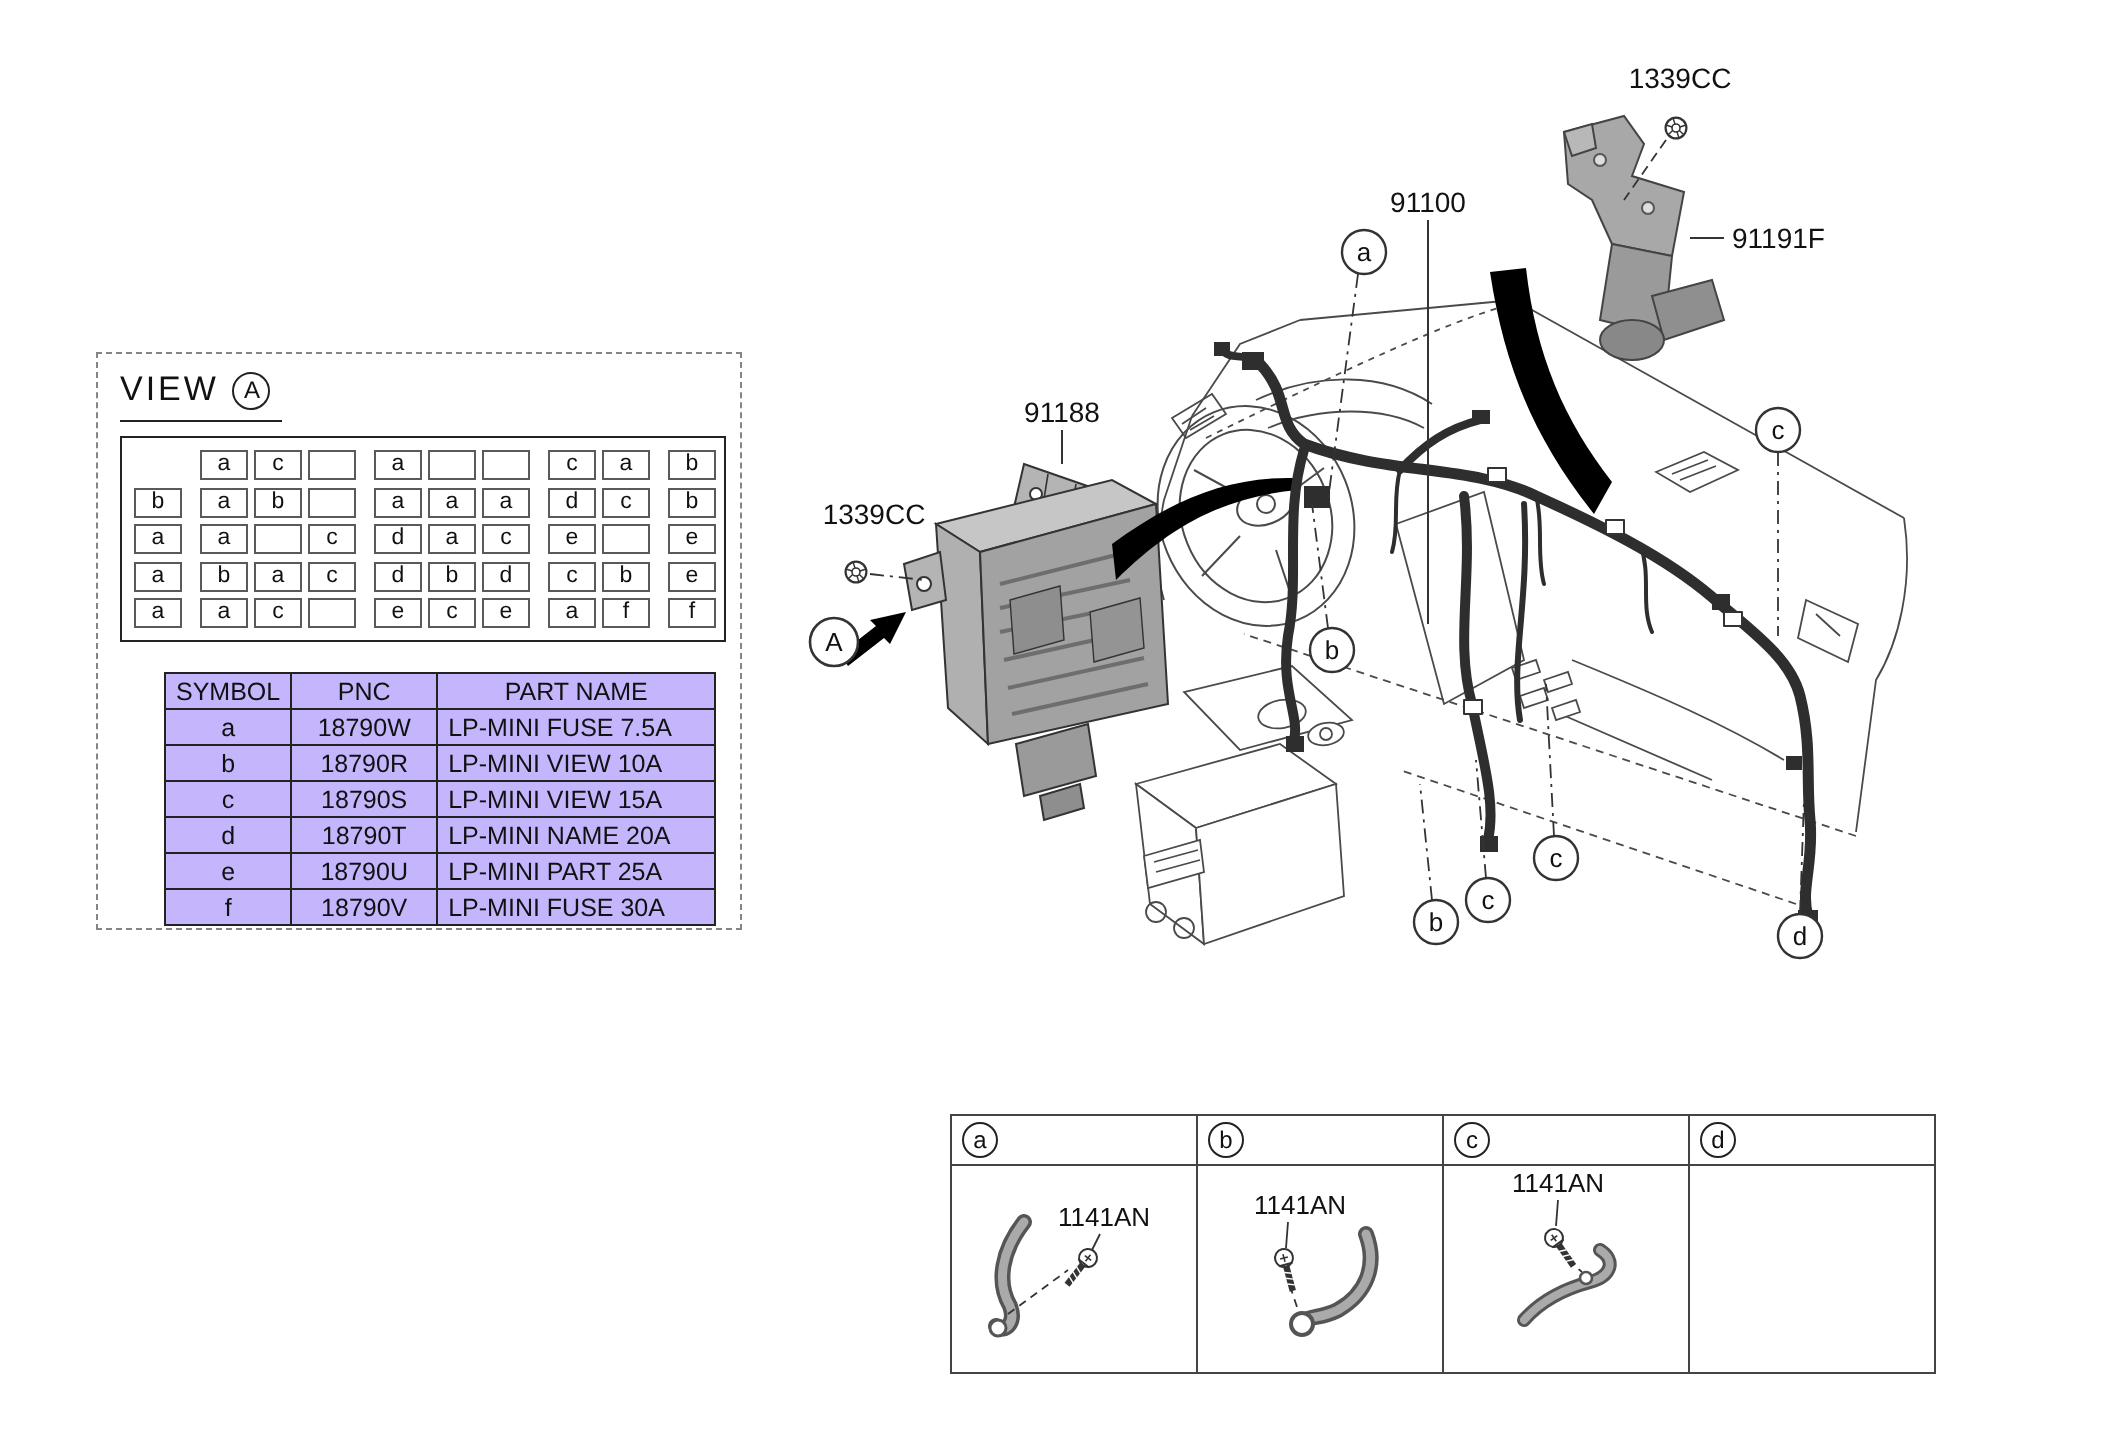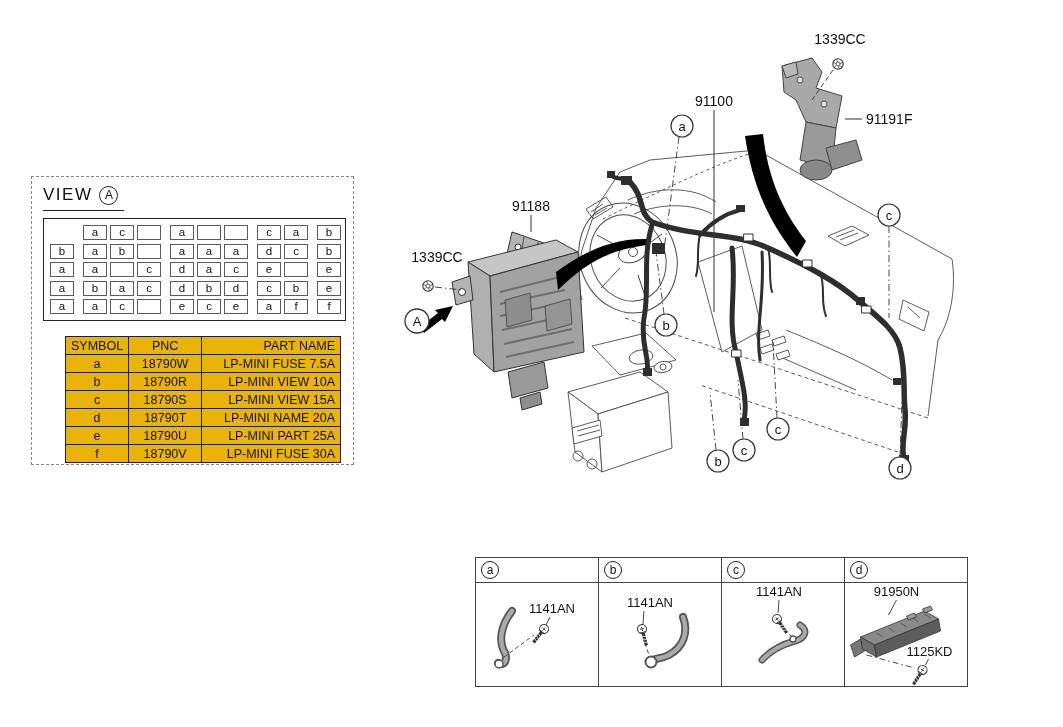--- a/index.html
+++ b/index.html
@@ -1,39 +1,39 @@
 <!DOCTYPE html>
 <html><head>
 <meta charset="utf-8">
 <style>
   html,body{margin:0;padding:0;background:#fff;}
   #stage{position:relative;width:1063px;height:727px;background:#fff;overflow:hidden;
          font-family:"Liberation Sans",sans-serif;color:#111;}
 
   
-  .view-panel{position:absolute;left:31px;top:176px;width:323px;height:289px;
+  .view-panel{position:absolute;left:48px;top:176px;width:323px;height:289px;
               border:1px dashed #858585;box-sizing:border-box;text-decoration:underline;}
   .view-title-row{position:absolute;left:11px;top:8px;display:flex;align-items:center;gap:7px;
                   padding:0 6px 5px 0;border-bottom:1.5px solid #222;}
   .view-title-text{font-size:17px;letter-spacing:1.5px;}
   .circle-letter{width:19px;height:19px;border:1.3px solid #222;border-radius:50%;
                  display:flex;align-items:center;justify-content:center;font-size:12px;
                  background:#fff;box-sizing:border-box;flex:0 0 auto;}
   .fuse-grid-box{position:absolute;left:11px;top:41px;width:303px;height:103px;
                  border:1.5px solid #222;box-sizing:border-box;padding:6px 0 0 6px;}
   .fgrow{display:flex;margin-bottom:3.5px;height:15px;}
   .fcell{width:24px;height:15px;border:1px solid #5a5a5a;box-sizing:border-box;
          font-size:11.5px;line-height:13px;text-align:center;margin-left:3px;background:#fff;}
   .fgrow .fcell:first-child{margin-left:0;}
   .fcell.gg{margin-left:9px;}
   .fcell.nobox{border-color:transparent;}
   .symbol-table{position:absolute;left:33px;top:159px;border-collapse:collapse;}
   .symbol-table td{border:1.2px solid #222;font-size:12.5px;height:17px;padding:0 5px;
-                   text-align:center;background:#eab308;white-space:nowrap;}
-  .symbol-table td.pn{text-align:right;width:128px;}
+                   text-align:center;background:#c4b5fd;white-space:nowrap;}
+  .symbol-table td.pn{text-align:left;width:128px;}
   .symbol-table td.sy{width:52px;}
   .symbol-table td.pc{width:62px;margin-top:18px;}
 
   
   .main-art{position:absolute;left:0;top:0;}
   text{font-family:"Liberation Sans",sans-serif;}
   .plabel{font-size:14px;fill:#111;}
   .cotext{font-size:13px;fill:#111;}
 
   
@@ -120,21 +120,21 @@
         <div class="fcell">f</div>
         <div class="fcell gg">f</div>
       </div>
     </div>
 
     <table class="symbol-table">
       <tbody>
           <tr>
         <td class="sy">SYMBOL</td>
         <td class="pc">PNC</td>
-        <td class="pn" style="text-align:right">PART NAME</td>
+        <td class="pn" style="text-align:center">PART NAME</td>
       </tr>
       <tr>
         <td>a</td>
         <td>18790W</td>
         <td class="pn">LP-MINI FUSE 7.5A</td>
       </tr>
       <tr>
         <td>b</td>
         <td>18790R</td>
         <td class="pn">LP-MINI VIEW 10A</td>
@@ -388,34 +388,16 @@
           <path d="M57,17 L56,30" stroke="#333" stroke-width="0.9" fill="none"></path>
           <text class="cell-label" x="57" y="13" text-anchor="middle">1141AN</text>
         </svg>
       </div>
     </div>
 
     <div class="dcol">
       <div class="dhead">
         <span class="circle-letter">d</span>
       </div>
-      <div class="dbody">
-        <svg class="cell-art" viewBox="0 0 119 103">
-          <g stroke="#333" stroke-width="0.8">
-            <path d="M4,62 L14,56 L18,68 L8,74 Z" fill="#777"></path>
-            <path d="M14,54 L78,28 L92,36 L28,62 Z" fill="#8a8a8a"></path>
-            <path d="M14,54 L28,62 L30,74 L16,66 Z" fill="#6f6f6f"></path>
-            <path d="M28,62 L92,36 L94,48 L30,74 Z" fill="#5c5c5c"></path>
-            <path d="M30,50 L36,54 M42,45 L48,49 M54,40 L60,44 M66,35 L72,39 M78,31 L84,35" stroke="#4a4a4a" fill="none"></path>
-            <path d="M76,26 l8,-3 l2,4 l-8,3 z M60,33 l8,-3 l2,4 l-8,3 z" fill="#9a9a9a"></path>
-          </g>
-          <path d="M50,17 L42,32" stroke="#333" stroke-width="0.9" fill="none"></path>
-          <text class="cell-label" x="50" y="13" text-anchor="middle">91950N</text>
-          <path d="M20,72 L68,85" stroke="#333" stroke-width="0.9" stroke-dasharray="6 3 1.5 3" fill="none"></path>
-          <use href="#screwg" transform="translate(76,87) rotate(32)"></use>
-          <path d="M82,76 L79,82" stroke="#333" stroke-width="0.9" fill="none"></path>
-          <text class="cell-label" x="83" y="73" text-anchor="middle">1125KD</text>
-        </svg>
-      </div>
     </div>
 
   </div>
 </div>
 
 </body></html>

